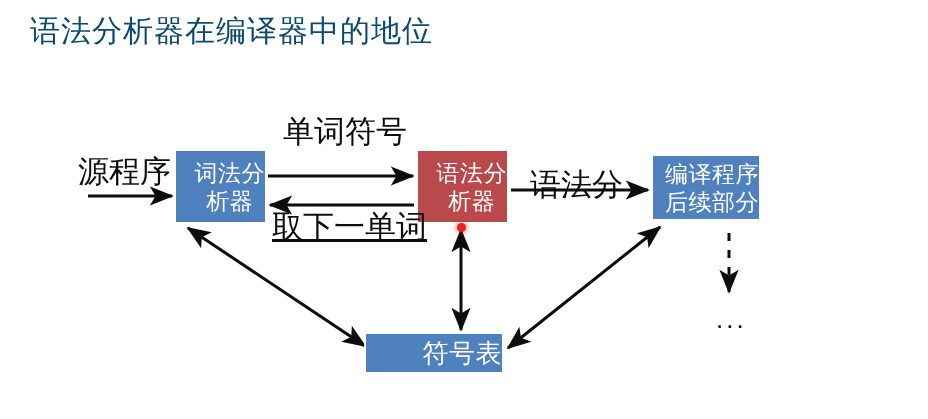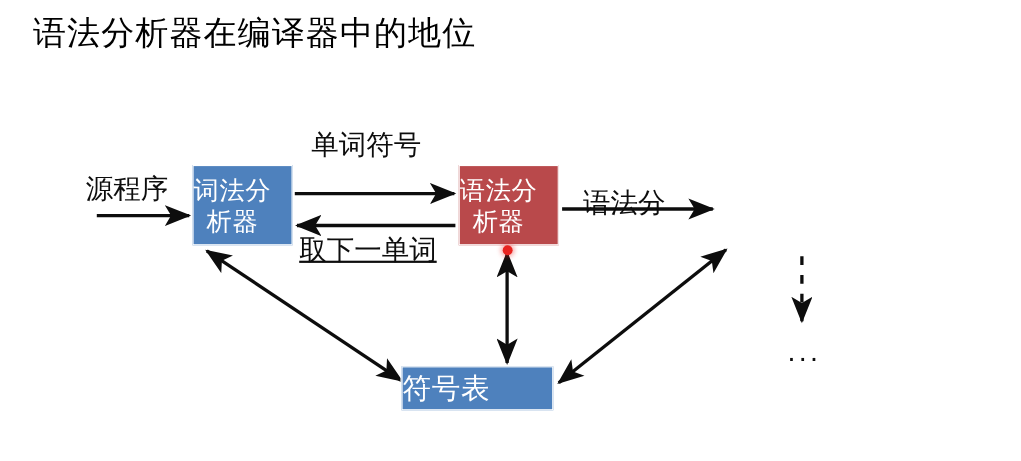--- a/index.html
+++ b/index.html
@@ -18,33 +18,33 @@
     overflow: hidden;
   }
 
   
   .slide-title {
     position: absolute;
     left: 30px;
     top: 11px;
     font-size: 30px;
     line-height: 40px;
-    color: #000000;
+    color: #0c4a6e;
     letter-spacing: 1px;
     white-space: nowrap;
     font-weight: 400;
   }
 
   
   .node {
     position: absolute;
     box-sizing: border-box;
     display: flex;
     align-items: center;
-    justify-content: flex-start;
+    justify-content: flex-end;
     text-align: center;
     color: #ffffff;
     font-size: 23px;
     line-height: 28px;
     letter-spacing: 0.5px;
     border: 1px solid #ffffff;
     box-shadow: 0 0 0 1px rgba(255,255,255,0.9);
   }
   .node.blue { background: #4e81bd; }
   .node.red  { background: #b9494b; }
@@ -64,21 +64,21 @@
   #node-symtab {
     left: 365px; top: 333px;
     width: 138px; height: 40px;
     font-size: 26px;
   }
 
   
   .label {
     position: absolute;
     color: #0d0d0d;
-    font-size: 25px;
+    font-size: 31px;
     line-height: 28px;
     white-space: pre;
     text-align: center;
   }
   #label-source   { left: 78px;  top: 158px; }
   #label-token    { left: 283px; top: 118px; }
   #label-nexttok  { left: 272px; top: 213px; text-decoration: underline; }
   #label-parsetree{ left: 530px; top: 115px; text-align: center; }
   #label-ellipsis {
     left: 716px; top: 305px;
@@ -141,20 +141,24 @@
   <div class="node blue" id="node-lexer">
     <span style="white-space:pre-line">词法分
 析器</span>
   </div>
 
   <div class="node red" id="node-parser">
     <span style="white-space:pre-line">语法分
 析器</span>
   </div>
 
+  <div class="node blue" id="node-backend">
+    <span style="white-space:pre-line">编译程序
+后续部分</span>
+  </div>
 
   <div class="node blue" id="node-symtab">
     <span style="white-space:pre-line">符号表</span>
   </div>
 
   <div class="label" id="label-source">源程序</div>
 
   <div class="label" id="label-token">单词符号</div>
 
   <div class="label" id="label-nexttok">取下一单词</div>

